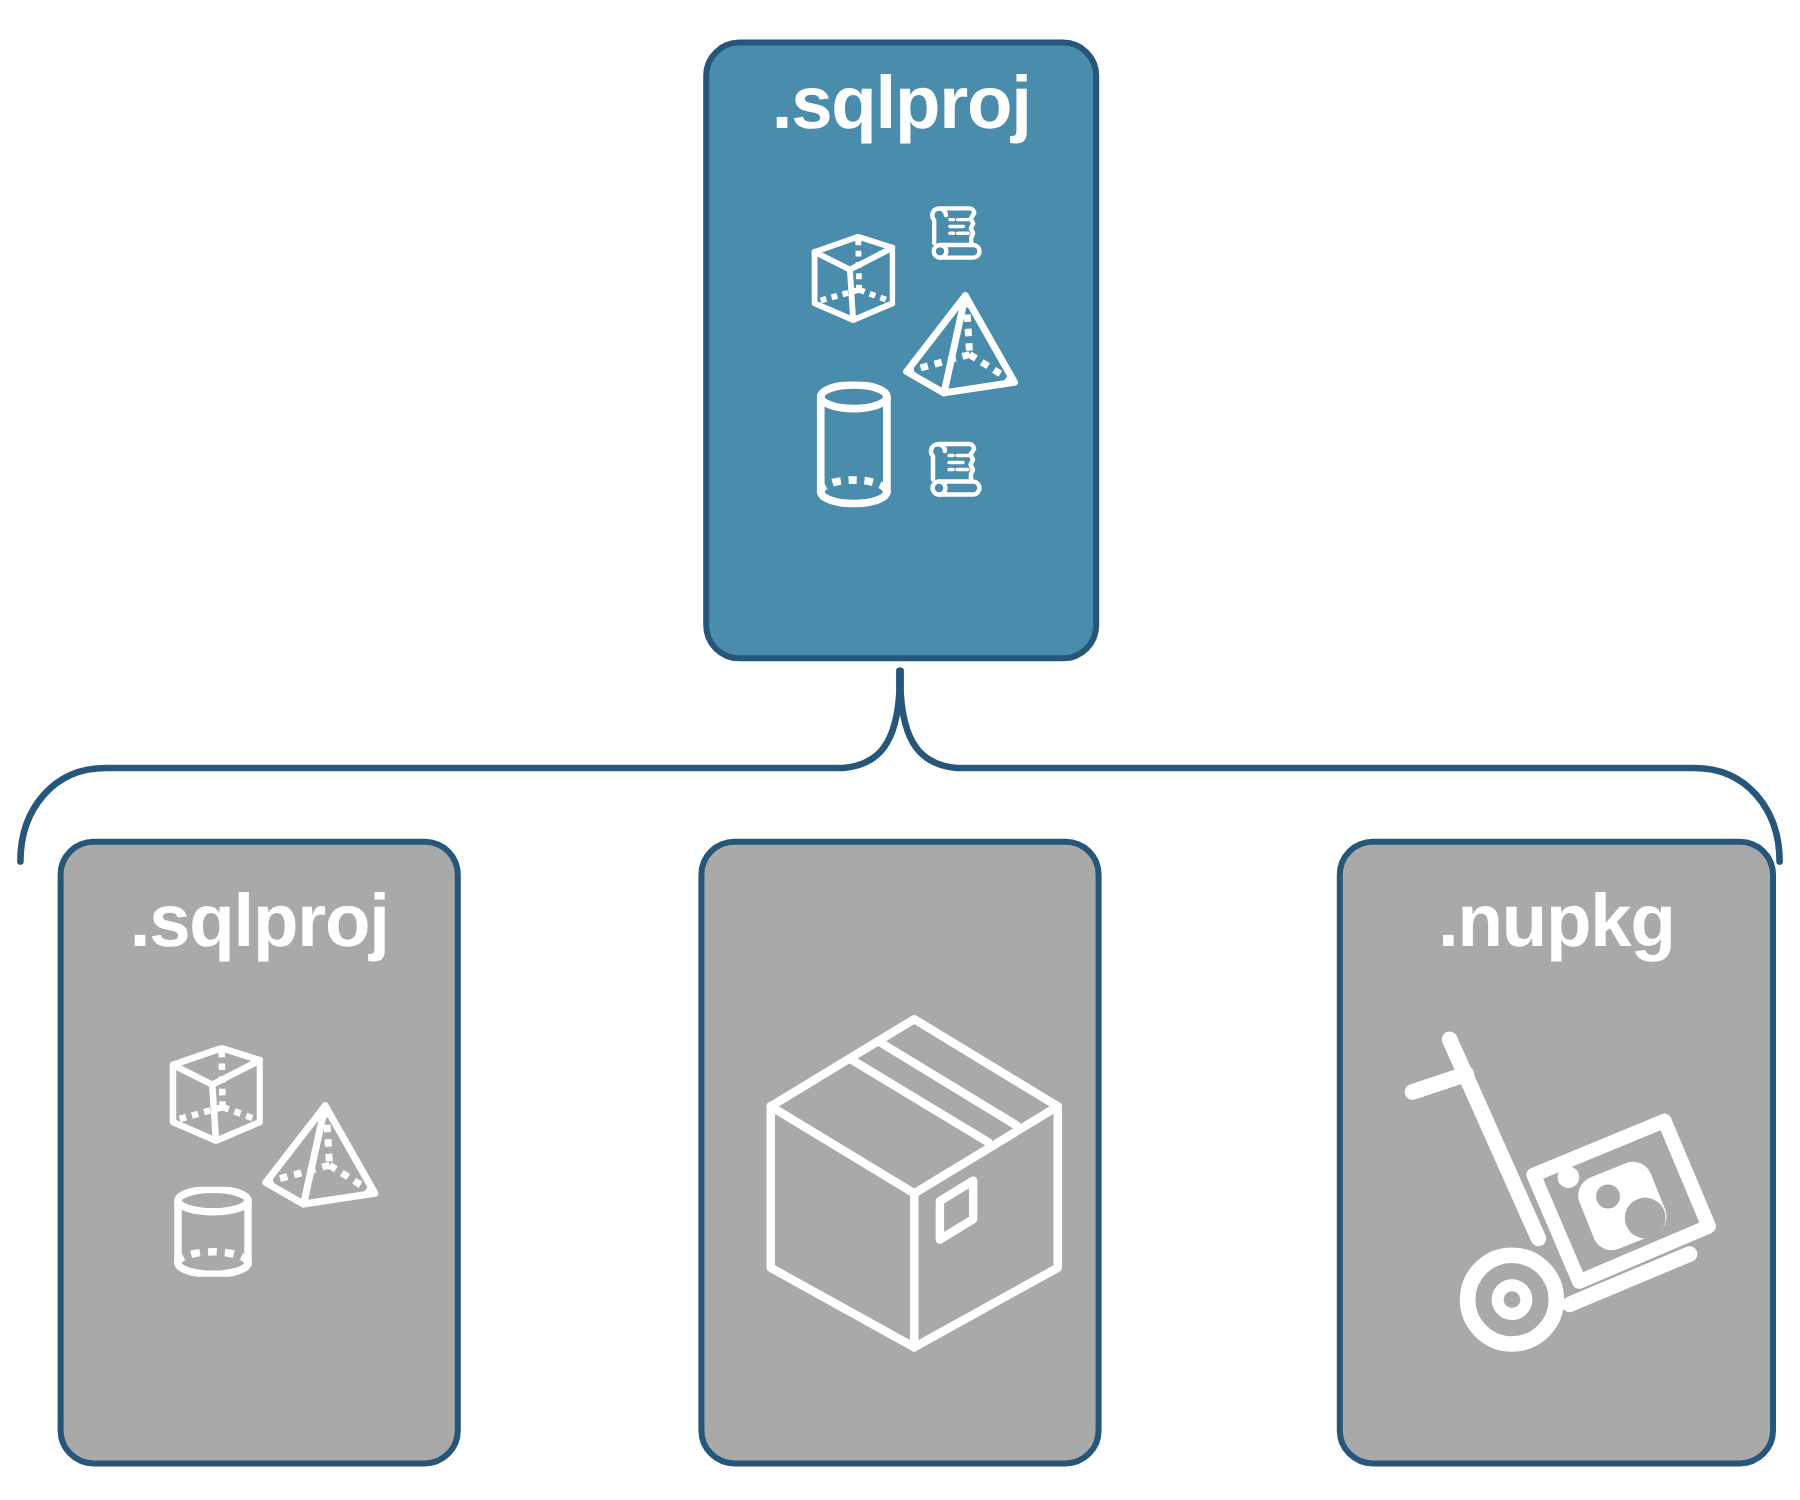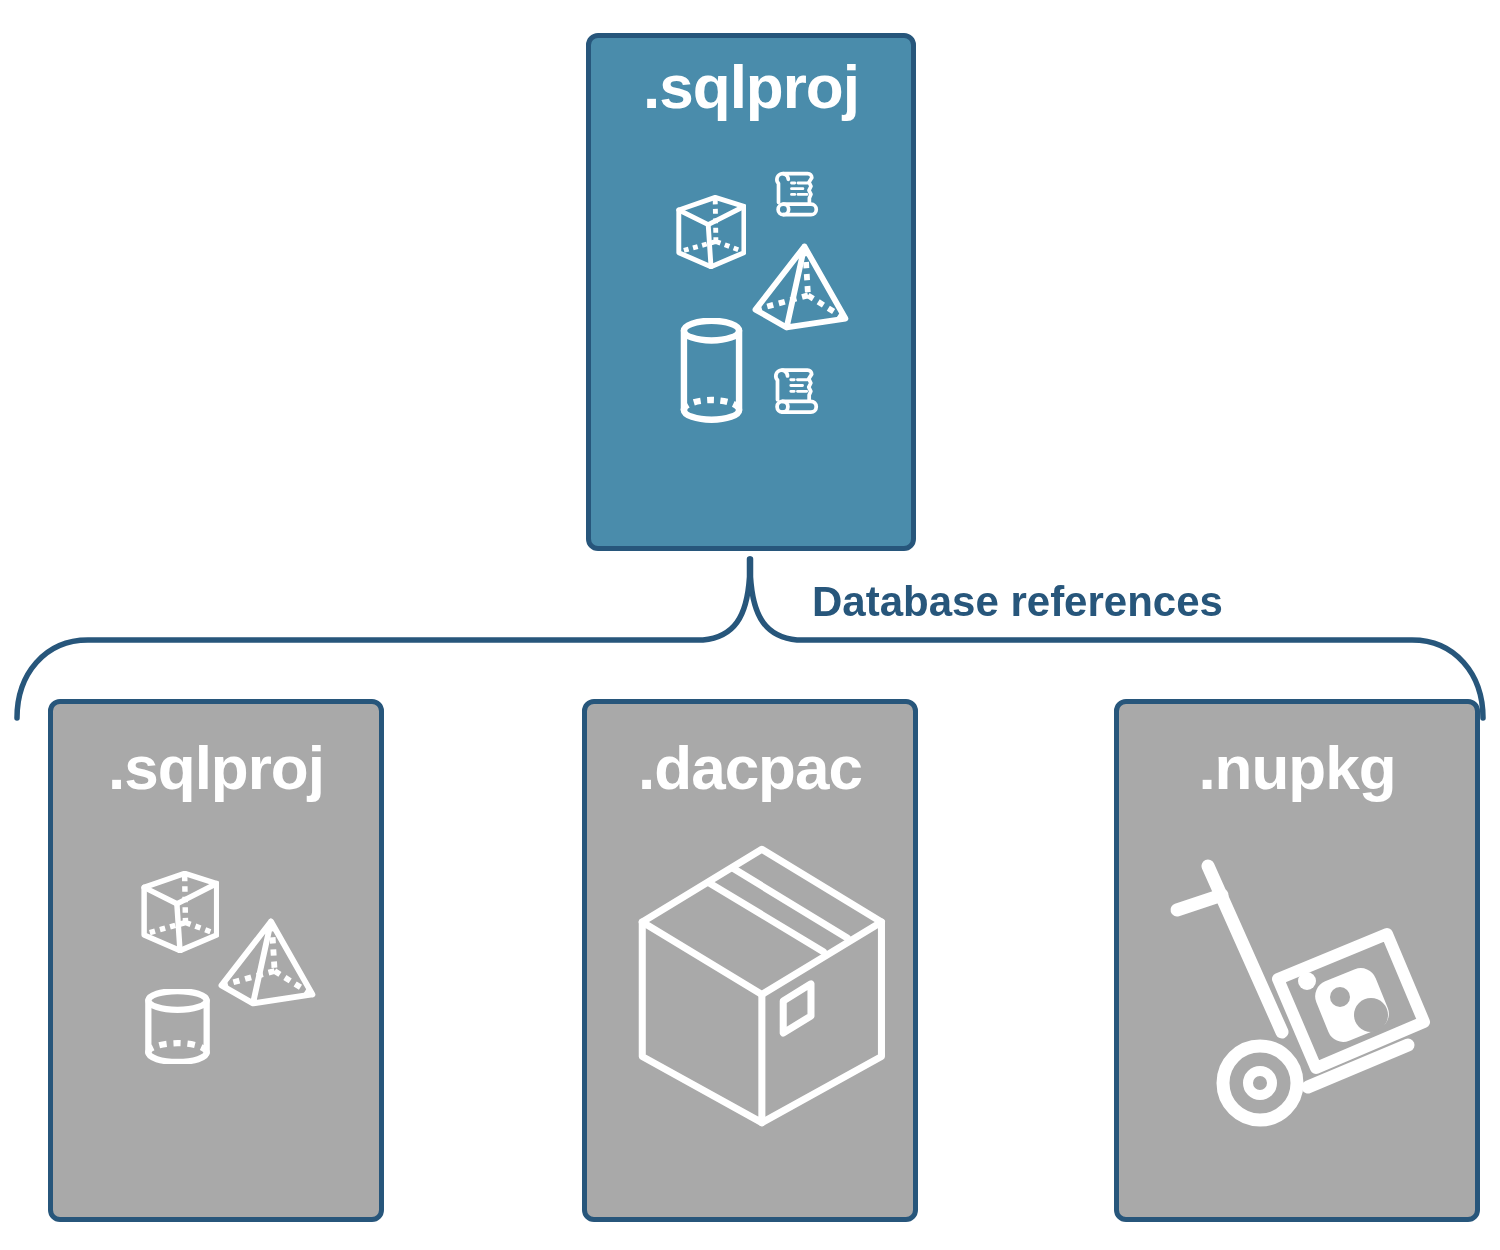--- a/index.html
+++ b/index.html
@@ -12,21 +12,21 @@
   *{margin:0;padding:0;box-sizing:border-box}
   html,body{background:var(--background);font-family:"Liberation Sans",sans-serif}
   .canvas{position:relative;width:1500px;height:1250px;background:var(--background);overflow:hidden}
 
   .connector{position:absolute;left:0;top:0;width:1500px;height:1250px}
   .brace{fill:none;stroke:var(--dark-blue);stroke-width:5.5;stroke-linecap:round}
 
   .dbref{position:absolute;left:812px;top:578px;font-size:42px;font-weight:bold;
          color:var(--dark-blue);letter-spacing:0px;white-space:nowrap}
 
-  .node{position:absolute;border:5px solid var(--dark-blue);border-radius:12px}
+  .node{position:absolute;border:5px solid var(--dark-blue);border-radius:30px}
   .node-top{left:586px;top:33px;width:330px;height:518px;background:var(--accent-teal)}
   .node-child{top:699px;width:336px;height:523px;background:var(--node-gray)}
   .node-sqlproj{left:48px}
   .node-dacpac{left:582px}
   .node-nupkg{left:1114px;width:366px}
 
   .title{width:100%;text-align:center;color:var(--icon-white);font-weight:bold;
          font-size:62px;line-height:1;letter-spacing:-1px}
   .node-top .title{margin-top:18px}
   .node-child .title{margin-top:33px}
@@ -40,21 +40,20 @@
 </head>
 <body>
 
 <div class="canvas">
 
   <svg class="connector" viewBox="0 0 1500 1250" xmlns="http://www.w3.org/2000/svg">
     <path class="brace" d="M 17 718 C 17 674 45 640 88 640 L 703 640 C 734 637 747 617 749.5 577 L 749.5 559"></path>
     <path class="brace" d="M 1483 718 C 1483 674 1455 640 1412 640 L 797 640 C 766 637 753 617 750.5 577 L 750.5 559"></path>
   </svg>
 
-  <div class="dbref">Database references</div>
 
   <div class="node node-top">
     <div class="title">.sqlproj</div>
 
     <svg class="ic" style="left:85px;top:157px" width="70" height="74" viewBox="0 0 100 105">
       <g class="s" stroke-width="7">
         <path d="M56 3 L97 16 L97 82 L50 102 L4 82 L4 21 Z"></path>
         <path d="M4 21 L46 42 L97 16"></path>
         <path d="M46 42 L50 102"></path>
         <path class="d" d="M56 6 L57 66 M57 66 L7 80 M57 66 L95 80"></path>
@@ -125,21 +124,20 @@
       <g class="s" stroke-width="6">
         <ellipse cx="32" cy="11" rx="28" ry="9"></ellipse>
         <path d="M4 11 V 61 M60 11 V 61"></path>
         <path d="M4 61 A28 9 0 0 0 60 61"></path>
         <path class="d" d="M4 61 A28 9 0 0 1 60 61" stroke-dasharray="6 6"></path>
       </g>
     </svg>
   </div>
 
   <div class="node node-child node-dacpac">
-    <div class="title">.dacpac</div>
 
     <svg class="ic" style="left:51px;top:141px" width="252" height="282" viewBox="0 0 118 132">
       <g class="s" stroke-width="3.3">
         <path d="M58 2 L114 36 L58 70 L2 36 Z"></path>
         <path d="M2 36 V99 L58 130 V70"></path>
         <path d="M114 36 V99 L58 130"></path>
         <path d="M33 17.5 L86.8 50 M44.3 10.8 L98 43.5"></path>
         <path d="M68 73 L81 65 L81 80 L68 88 Z"></path>
       </g>
     </svg>

